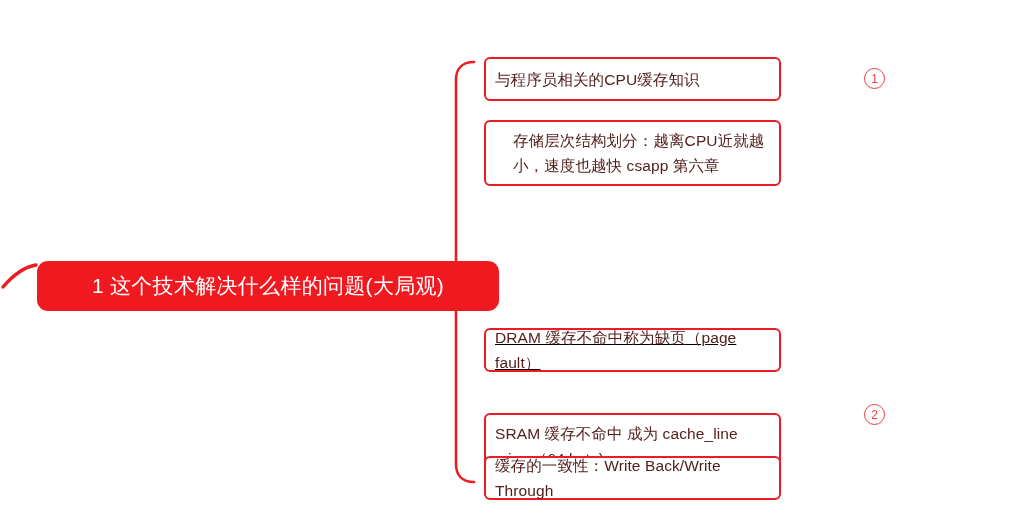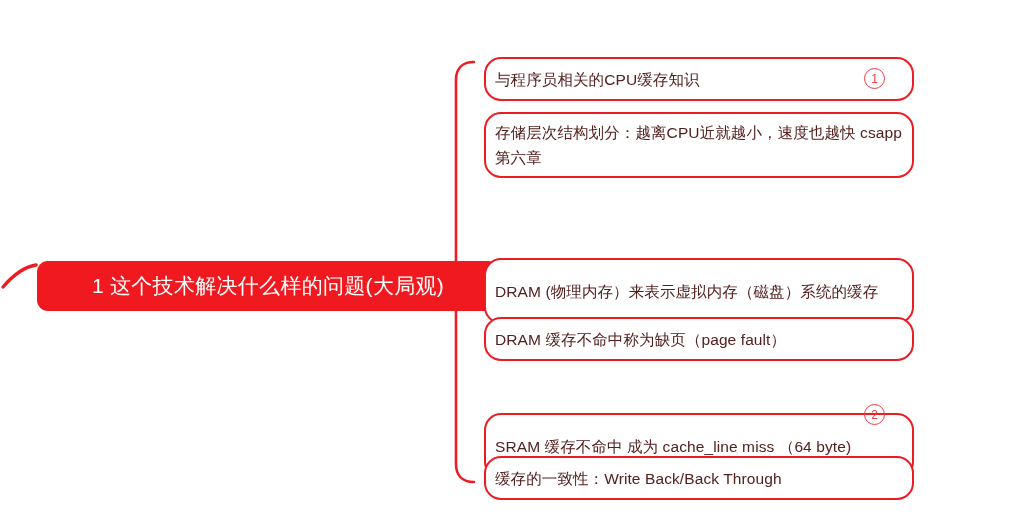--- a/index.html
+++ b/index.html
@@ -53,24 +53,24 @@
     font-size: 21px;
     line-height: 1.2;
     letter-spacing: 0.3px;
     white-space: nowrap;
   }
 
   
   .child-node {
     position: absolute;
     left: 484px;
-    width: 430px;
+    width: 297px;
     box-sizing: border-box;
     border: 2px solid #ec1c24;
-    border-radius: 17px;
+    border-radius: 6px;
     background: #ffffff;
     display: flex;
     align-items: center;
   }
   .child-node .child-label {
     color: #53201e;
     font-size: 15.5px;
     line-height: 25px;
     padding: 0 9px;
     width: 100%;
@@ -112,35 +112,32 @@
 
   <div id="root-node">
     <span class="root-label">1 这个技术解决什么样的问题(大局观)</span>
   </div>
 
   <div class="child-node" style="top:57px; height:44px;">
     <span class="child-label">与程序员相关的CPU缓存知识</span>
   </div>
   <div class="badge" style="left:864px; top:68px;">1</div>
 
-  <div class="child-node" style="top:112px; height:66px;">
+  <div class="child-node" style="top:120px; height:66px;padding-left:18px;">
     <span class="child-label">存储层次结构划分：越离CPU近就越小，速度也越快 csapp 第六章</span>
   </div>
 
 
-  <div class="child-node" style="top:258px; height:66px;">
-    <span class="child-label"> DRAM (物理内存）来表示虚拟内存（磁盘）系统的缓存</span>
-  </div>
 
-  <div class="child-node" style="top:317px; height:44px;">
+  <div class="child-node" style="top:328px; height:44px;text-decoration:underline;">
     <span class="child-label">DRAM 缓存不命中称为缺页（page fault）</span>
   </div>
 
   <div class="child-node" style="top:385px; height:66px;margin-top:28px;">
     <span class="child-label">SRAM 缓存不命中 成为 cache_line miss （64 byte)</span>
   </div>
   <div class="badge" style="left:864px; top:404px;">2</div>
 
   <div class="child-node" style="top:456px; height:44px;">
-    <span class="child-label">缓存的一致性：Write Back/Back Through</span>
+    <span class="child-label">缓存的一致性：Write Back/Write Through</span>
   </div>
 
 </div>
 
 </body></html>

